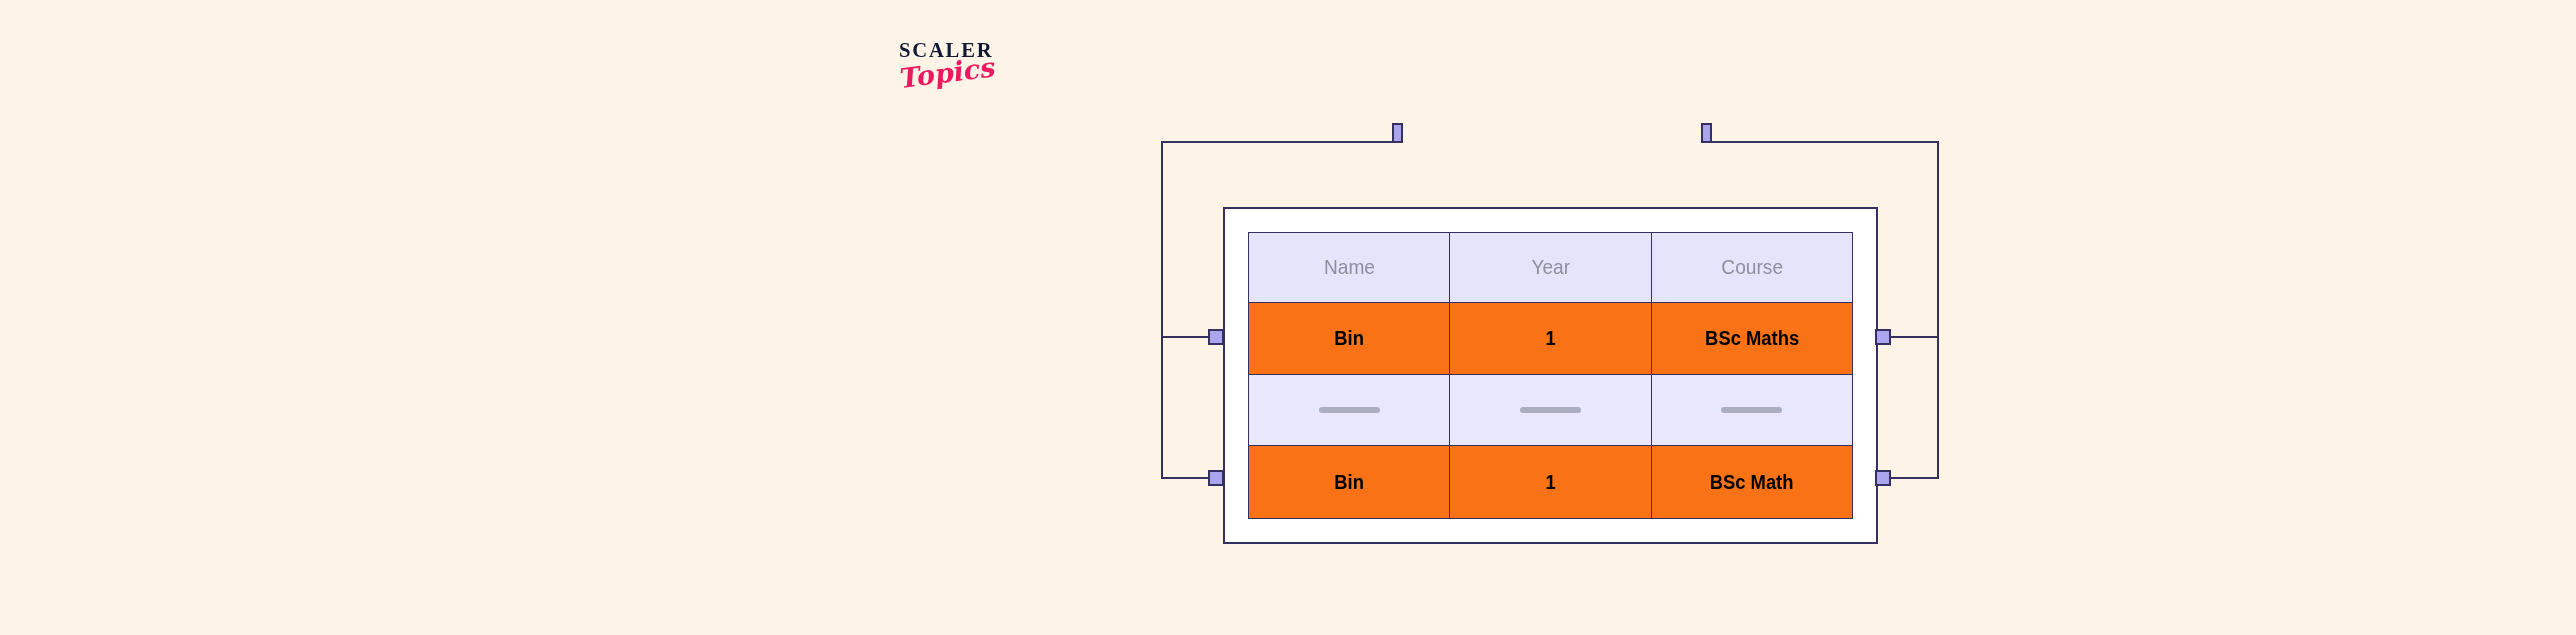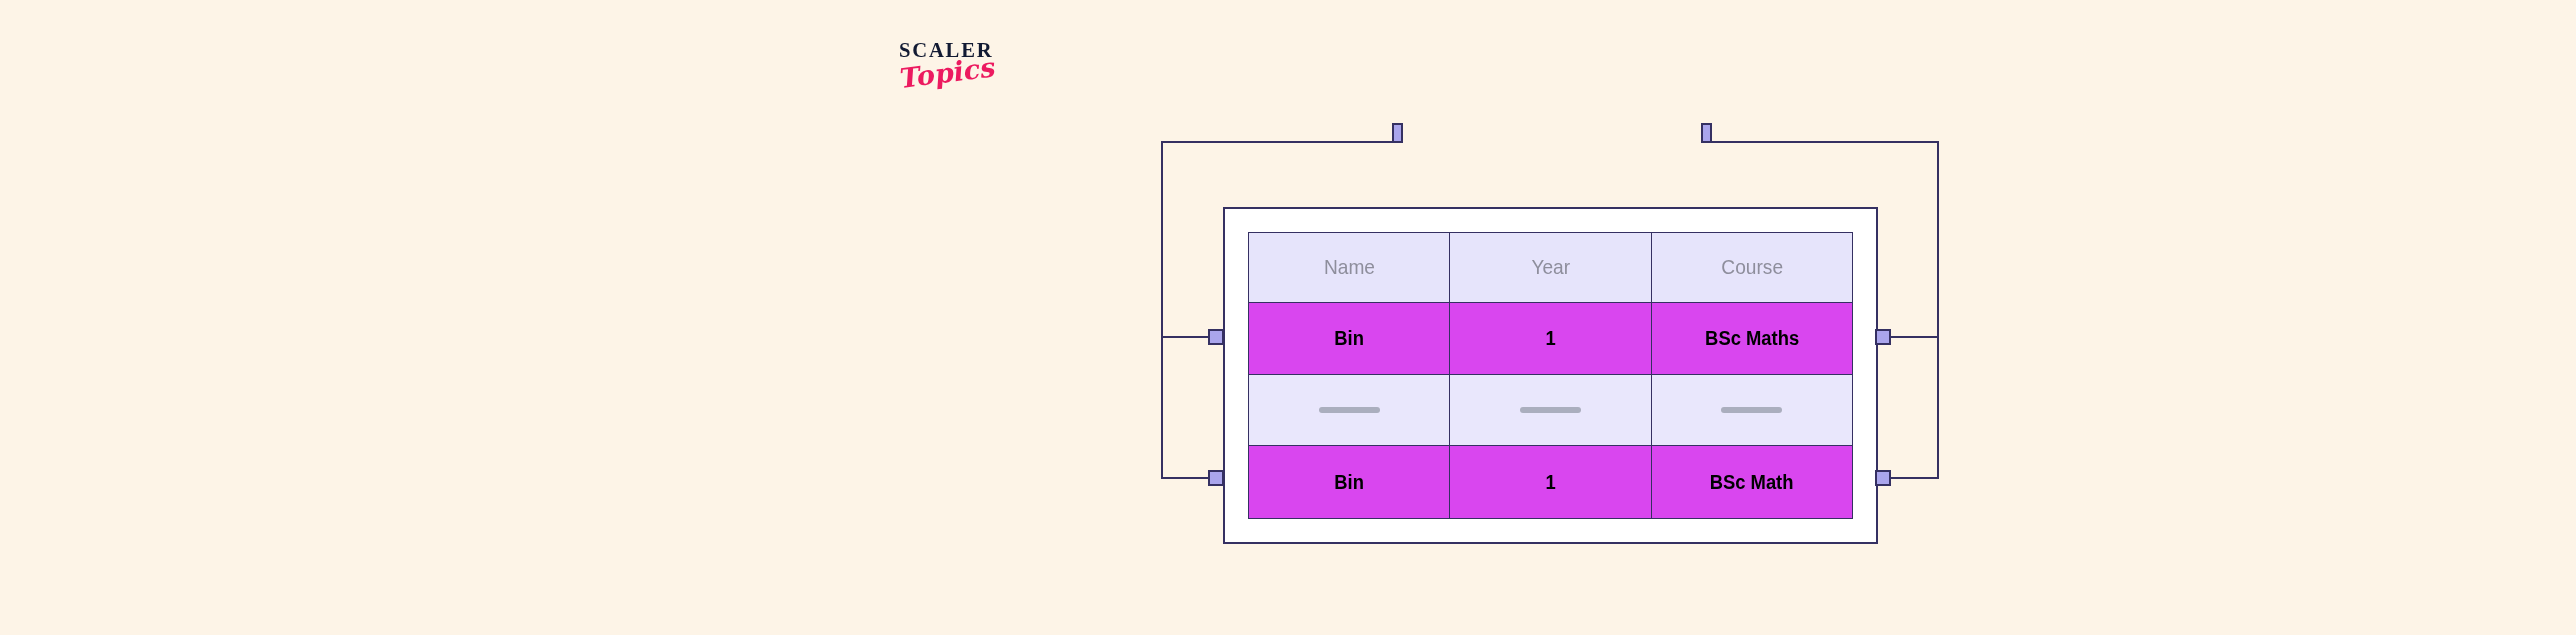--- a/index.html
+++ b/index.html
@@ -142,21 +142,21 @@
   }
   .header-text {
     font-family: "Liberation Sans", sans-serif;
     font-size: 20.6px;
     color: #8e8e9c;
     transform: scaleX(0.93);
     display: inline-block;
   }
 
   .row-data td {
-    background: #d946ef;
+    background: #f97316;
     height: 46px;
   }
   .cell-text {
     font-family: "Liberation Sans", sans-serif;
     font-weight: bold;
     font-size: 20px;
     color: #000000;
     transform: scaleX(0.92);
     display: inline-block;
     white-space: nowrap;

